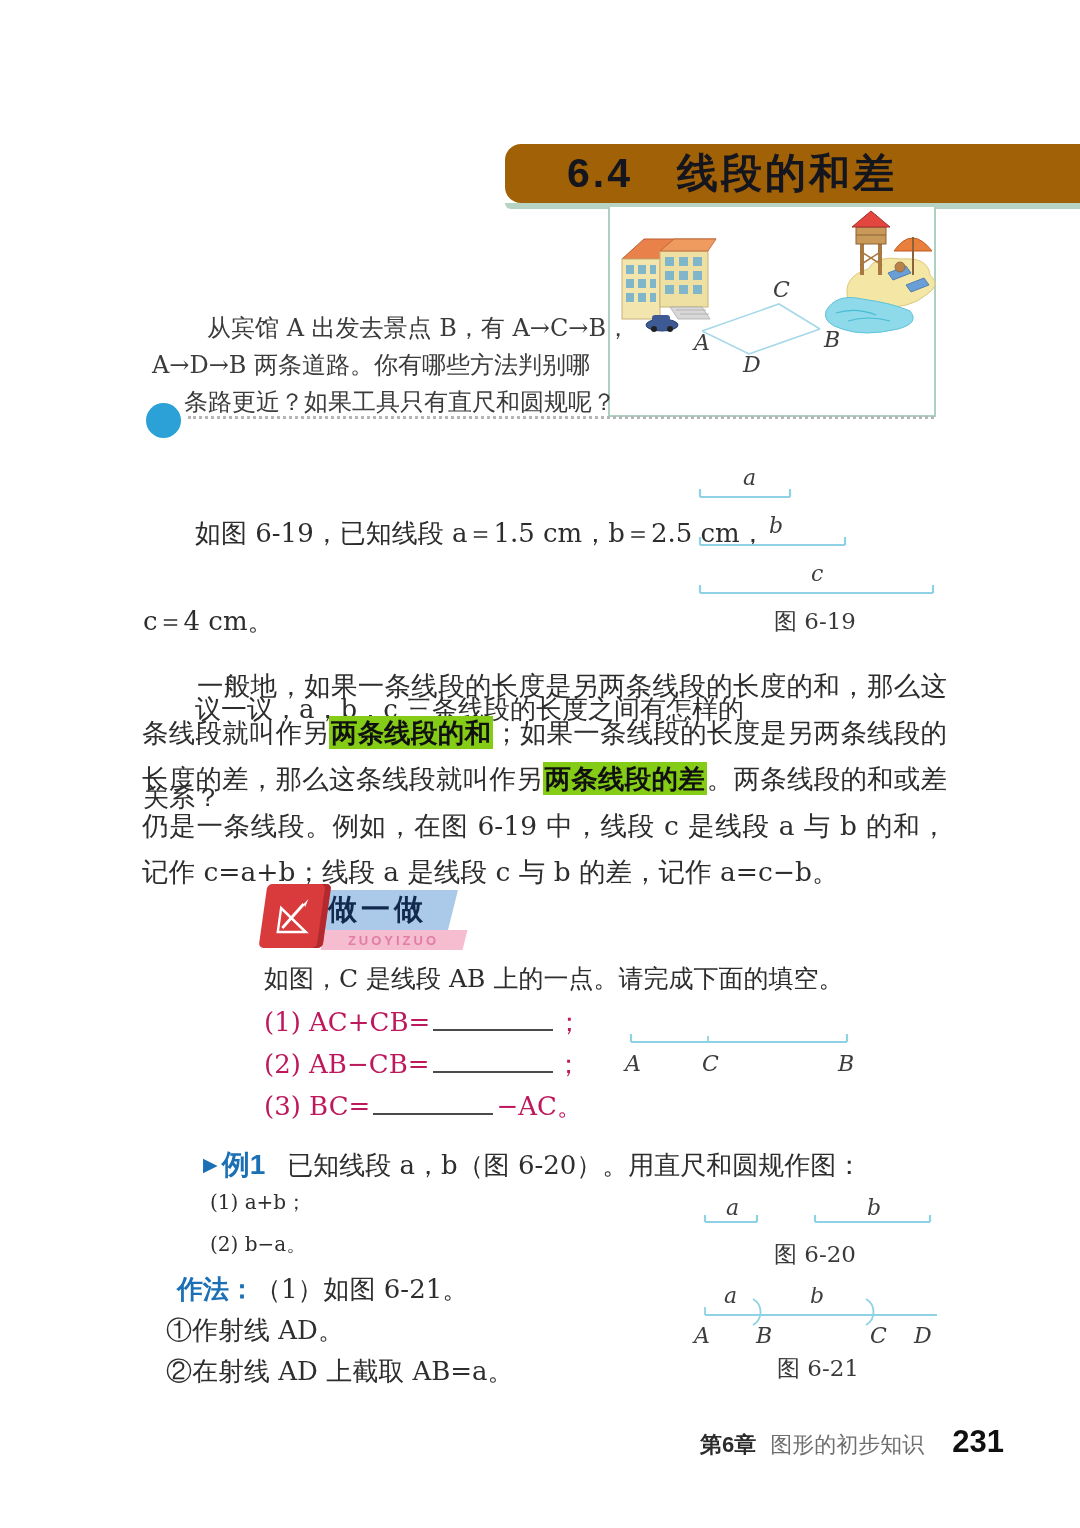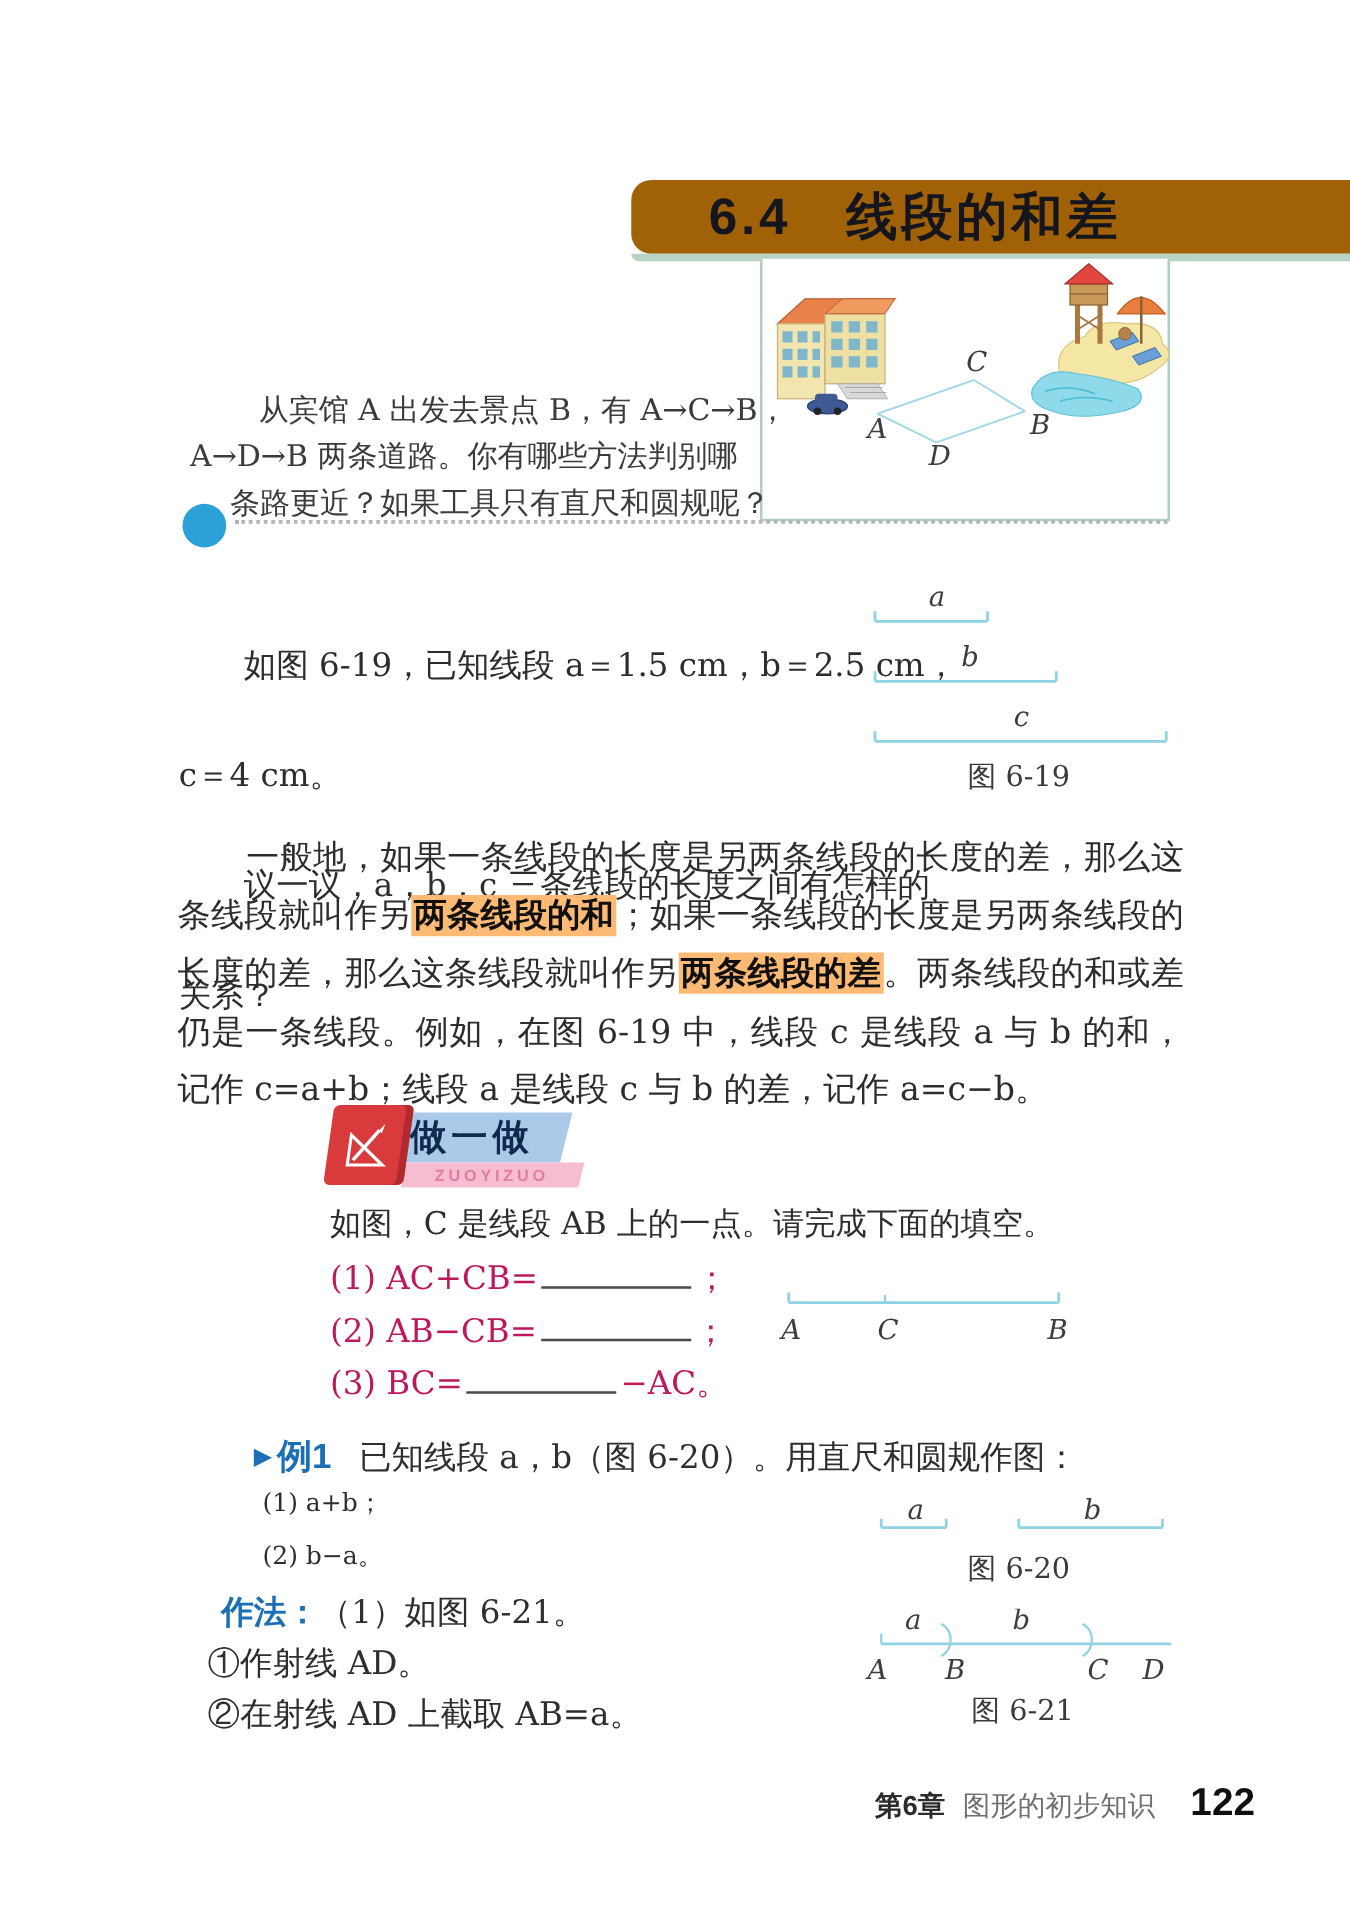--- a/index.html
+++ b/index.html
@@ -36,21 +36,21 @@
   .dot-circle { position:absolute; left:146px; top:403px; width:35px; height:35px; border-radius:50%; background:#2ba1d8; }
   .dotted-line { position:absolute; left:188px; top:416px; width:746px; height:0; border-top:3px dotted #b5b5b5; }
   
   .para1 { position:absolute; left:143px; top:469px; width:560px; font-size:26px; line-height:47px; color:#2d2d2d; }
   .para1 div { white-space:nowrap;margin-top:41px; }
   .para1 .ind { padding-left:52px; }
   .para-main {
     position:absolute; left:142px; top:663px; width:805px;
     font-size:26.5px; line-height:46.5px; text-align:justify; text-indent:55px; color:#2d2d2d;
   }
-  .para-main mark { background:#fdba74; font-weight:bold; color:#101010; padding:1px 2px; }
+  .para-main mark { background:#84cc16; font-weight:bold; color:#101010; padding:1px 2px; }
   
   .figsvg { position:absolute; }
   .seg { stroke:#8fd2e6; stroke-width:2.2; fill:none; }
   .seg-thin { stroke:#8fd2e6; stroke-width:1.8; fill:none; }
   .fig-letter { font-family:"DejaVu Serif",serif; font-style:italic; font-size:22px; fill:#3d3d3d; }
   .fig-caption { font-family:"DejaVu Serif",serif; font-size:23px; fill:#3a3a3a; }
   
   .badge { position:absolute; left:263px; top:884px; width:220px; height:68px; }
   .badge-blue {
     position:absolute; left:38px; top:6px; width:152px; height:40px;
@@ -190,21 +190,21 @@
     <text class="fig-letter" x="50" y="18">a</text>
     <path class="seg" d="M 7 22 V 30 M 7 30 H 97 M 97 30 V 22"></path>
     <text class="fig-letter" x="76" y="66">b</text>
     <path class="seg" d="M 7 70 V 78 M 7 78 H 152 M 152 78 V 70"></path>
     <text class="fig-letter" x="118" y="114">c</text>
     <path class="seg" d="M 7 118 V 126 M 7 126 H 240 M 240 126 V 118"></path>
     <text class="fig-caption" x="122" y="162" text-anchor="middle">图 6-19</text>
   </svg>
 
   <div class="para-main">
-    <span>一般地，如果一条线段的长度是另两条线段的长度的差，那么这条线段就叫作另</span><mark>两条线段的和</mark><span>；如果一条线段的长度是另两条线段的长度的差，那么这条线段就叫作另</span><mark>两条线段的差</mark><span>。两条线段的和或差仍是一条线段。例如，在图 6-19 中，线段 c 是线段 a 与 b 的和，记作 c=a+b；线段 a 是线段 c 与 b 的差，记作 a=c−b。</span>
+    <span>一般地，如果一条线段的长度是另两条线段的长度的和，那么这条线段就叫作另</span><mark>两条线段的和</mark><span>；如果一条线段的长度是另两条线段的长度的差，那么这条线段就叫作另</span><mark>两条线段的差</mark><span>。两条线段的和或差仍是一条线段。例如，在图 6-19 中，线段 c 是线段 a 与 b 的和，记作 c=a+b；线段 a 是线段 c 与 b 的差，记作 a=c−b。</span>
   </div>
 
   <div class="badge">
     <div class="badge-blue">
       <span class="badge-title">做一做</span>
     </div>
     <div class="badge-pink">
       <span class="badge-sub">ZUOYIZUO</span>
     </div>
     <div class="badge-red">
@@ -264,16 +264,16 @@
     <text class="fig-letter" x="4" y="56">A</text>
     <text class="fig-letter" x="66" y="56">B</text>
     <text class="fig-letter" x="180" y="56">C</text>
     <text class="fig-letter" x="224" y="56">D</text>
     <text class="fig-caption" x="128" y="89" text-anchor="middle">图 6-21</text>
   </svg>
 
   <div class="footer">
     <span class="f-chapter">第6章</span>
     <span class="f-title">图形的初步知识</span>
-    <span class="f-page">122</span>
+    <span class="f-page">231</span>
   </div>
 
 </div>
 
 </body></html>

